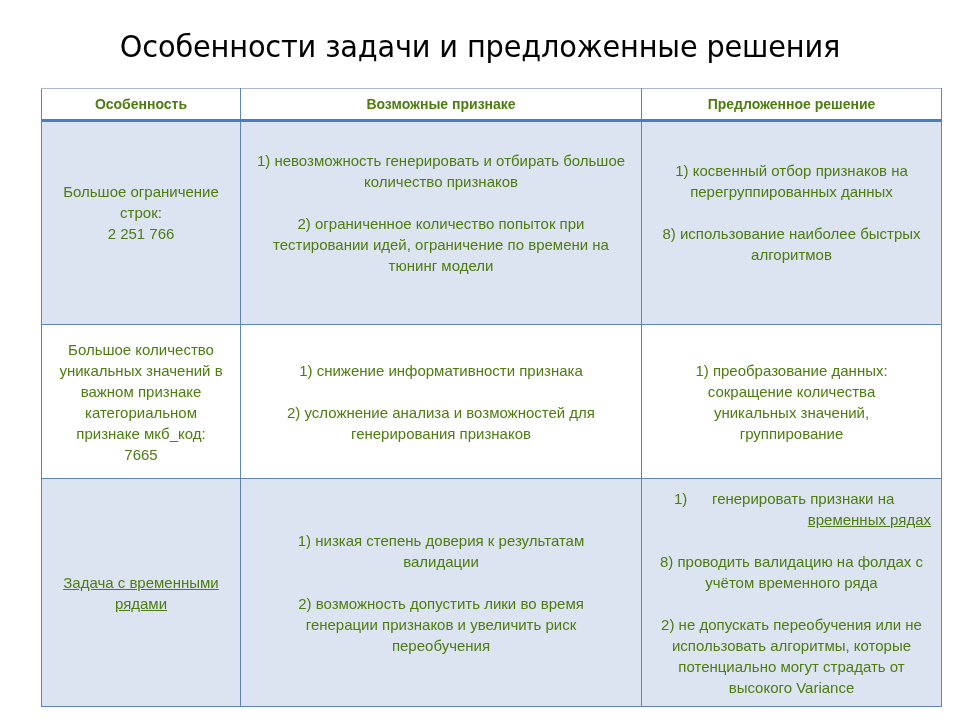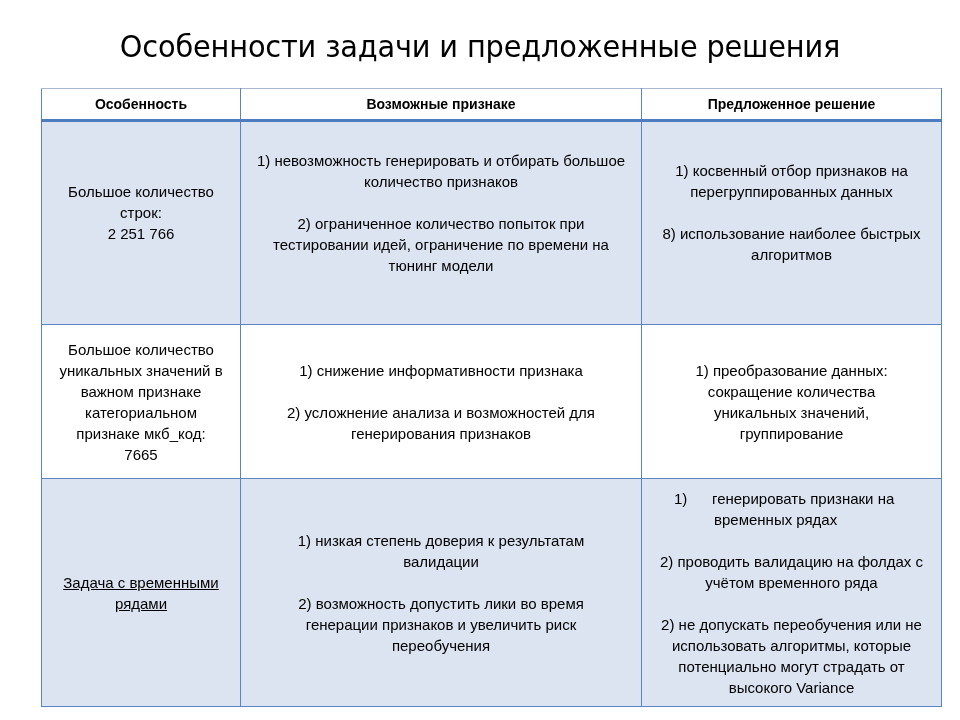--- a/index.html
+++ b/index.html
@@ -11,21 +11,21 @@
     position: absolute; left: 0; top: 28px; width: 960px; text-align: center;
     font-size: 31px; font-weight: normal; letter-spacing: -0.2px; color: #000;
     font-family: "DejaVu Sans", sans-serif; transform: scaleX(0.93); transform-origin: center;
   }
   table {
     position: absolute; left: 41px; top: 88px; width: 900px; height: 606px;
     border-collapse: collapse; table-layout: fixed;
   }
   td, th {
     border: 1px solid #5b84c0; text-align: center; vertical-align: middle;
-    font-size: 15px; line-height: 21px; padding: 2px 8px; color: #000000;
+    font-size: 15px; line-height: 21px; padding: 2px 8px; color: #4d7c0f;
   }
   th {
     background: #ffffff; font-weight: bold; font-size: 14px; height: 26px;
     border-top: 1px solid #a9b8cf; border-bottom: 3px solid #4f7bbf;
   }
   tr.r1 td { background: #dce4f1; height: 198px; }
   tr.r2 td { background: #ffffff; height: 139px; }
   tr.r3 td { background: #dce4f1; height: 227px; }
   .para { display: block; }
   .gap { display: block; height: 21px; }
@@ -45,21 +45,21 @@
   <thead>
     <tr>
       <th>Особенность</th>
       <th>Возможные признаке</th>
       <th>Предложенное решение</th>
     </tr>
   </thead>
   <tbody>
     <tr class="r1">
       <td>
-        <span class="para">Большое количество</span>
+        <span class="para">Большое ограничение</span>
         <span class="para">строк:</span>
         <span class="para">2 251 766</span>
         <span class="gap"></span>
       </td>
       <td style="padding:0 10px;">
         <span class="para">1) невозможность генерировать и отбирать большое количество признаков</span>
         <span class="gap"></span>
         <span class="para">2) ограниченное количество попыток при тестировании идей, ограничение по времени на тюнинг модели</span>
         <span class="gap"></span>
       </td>
@@ -89,22 +89,22 @@
         <span class="para">Задача с временными рядами</span>
       </td>
       <td style="padding:0 20px;">
         <span class="para">1) низкая степень доверия к результатам валидации</span>
         <span class="gap"></span>
         <span class="para">2) возможность допустить лики во время генерации признаков и увеличить риск переобучения</span>
       </td>
       <td style="padding:0 10px;">
         <span class="para" style="text-align:left;padding-left:22px;">
           <span class="li-num">1)</span><span>генерировать признаки на</span>
-          <span class="para" style="text-align:left;padding-left:40px;">временных рядах</span>
+          <span class="para" style="text-align:right;padding-left:40px;text-decoration:underline;">временных рядах</span>
         </span>
         <span class="gap"></span>
-        <span class="para">2) проводить валидацию на фолдах с учётом временного ряда</span>
+        <span class="para">8) проводить валидацию на фолдах с учётом временного ряда</span>
         <span class="gap"></span>
         <span class="para" style="padding:0 4px;">2) не допускать переобучения или не использовать алгоритмы, которые потенциально могут страдать от высокого Variance</span>
       </td>
     </tr>
   </tbody>
 </table>
 
 </body></html>

